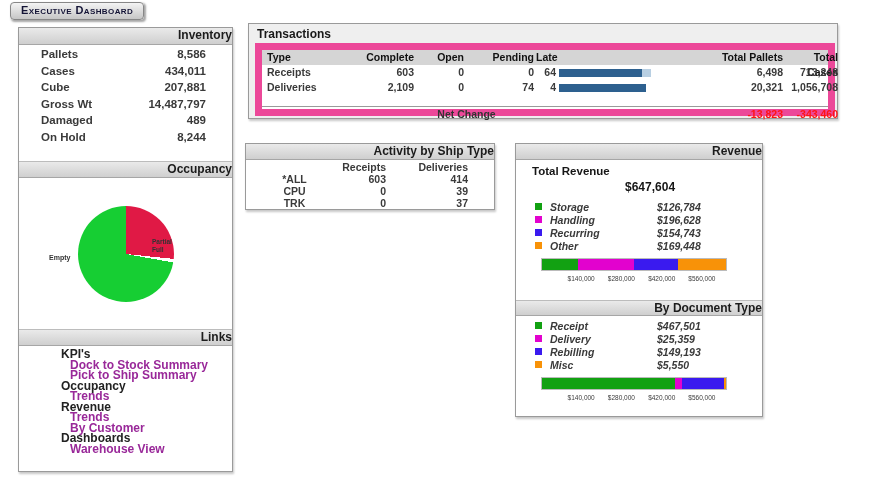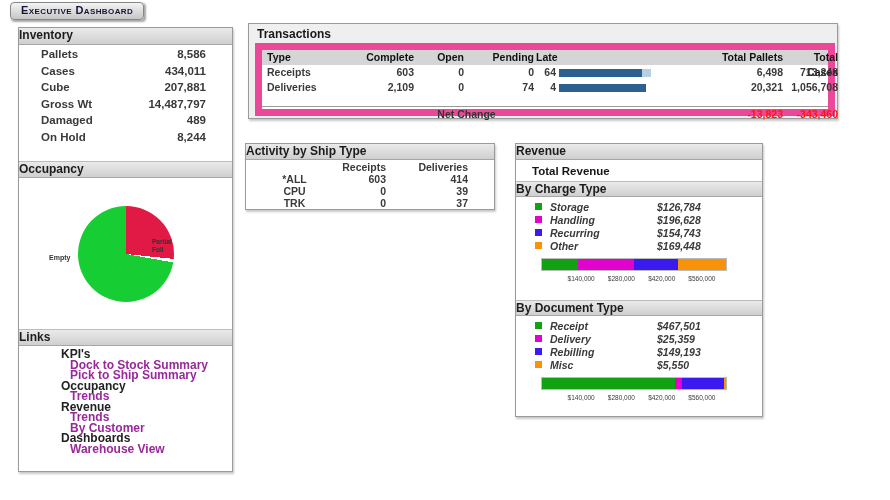--- a/index.html
+++ b/index.html
@@ -4,21 +4,21 @@
 <style>
   * { margin:0; padding:0; box-sizing:border-box; }
   html,body { width:890px; height:500px; background:#ffffff; overflow:hidden;
     font-family:"Liberation Sans", sans-serif; color:#333; }
 
   
   .panel { position:absolute; background:#fff; border:1px solid #9a9a9a;
     box-shadow:1px 2px 2px rgba(0,0,0,0.22); }
   .sec-header { height:17px; background:linear-gradient(#eaeaea,#cfcfcf);
     border-top:1px solid #bcbcbc; border-bottom:1px solid #a6a6a6;
-    text-align:left; font-weight:bold; font-size:12px; line-height:15px; color:#1c1c1c; }
+    text-align:right; font-weight:bold; font-size:12px; line-height:15px; color:#1c1c1c; }
 
   
   .exec-btn { position:absolute; left:10px; top:2px; height:18px; padding:1px 10px 8px 10px;
     background:linear-gradient(#f4f4f4,#c6c6c6); border:1px solid #878787; border-radius:4px;
     box-shadow:1.5px 1.5px 2px rgba(0,0,0,0.35); font-variant:small-caps; font-weight:bold;
     font-size:11px; letter-spacing:0.4px; color:#141436; cursor:pointer; }
 
   
   .left-panel { left:18px; top:27px; width:215px; height:445px; }
   .inv-rows { position:absolute; left:0; top:20px; width:100%; }
@@ -202,21 +202,20 @@
   </div>
 </div>
 
 <div class="panel rev-panel">
   <div class="sec-header" style="border-top:none; height:16px;">Revenue</div>
   <div class="rev-total">
     <span class="lab">Total Revenue</span>
     <span class="val">$647,604</span>
   </div>
 
-  <div class="sec-header sub-header" style="top:37px; height:16px;">By Charge Type</div>
   <div class="legend" style="top:56px;">
     <div class="leg-row">
       <span class="sq" style="background: rgb(18, 161, 18);"></span>
       <span class="leg-lab">Storage</span>
       <span class="leg-val">$126,784</span>
     </div>
     <div class="leg-row">
       <span class="sq" style="background: rgb(226, 2, 206);"></span>
       <span class="leg-lab">Handling</span>
       <span class="leg-val">$196,628</span>

